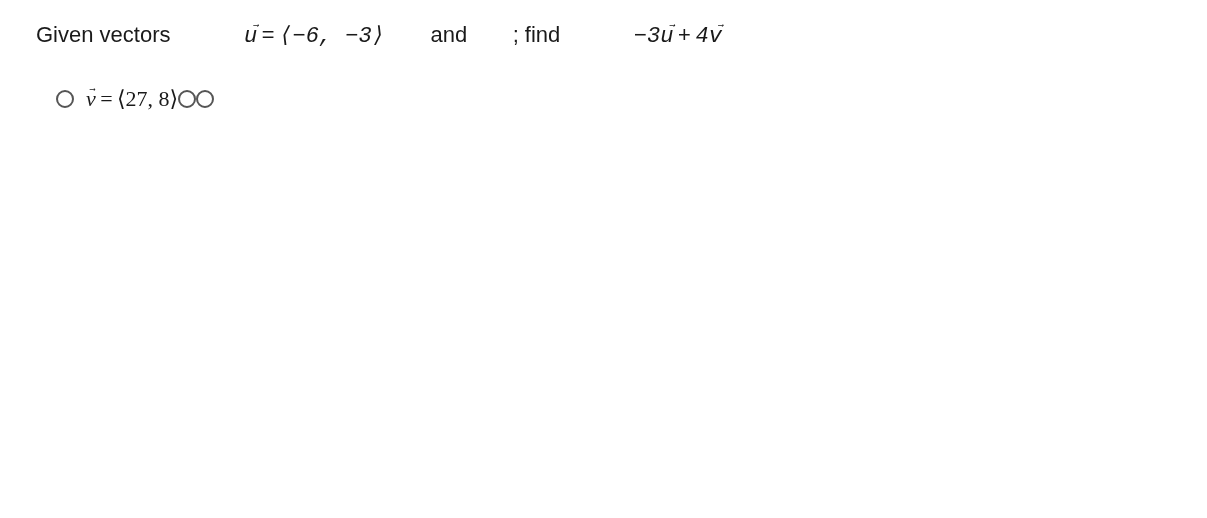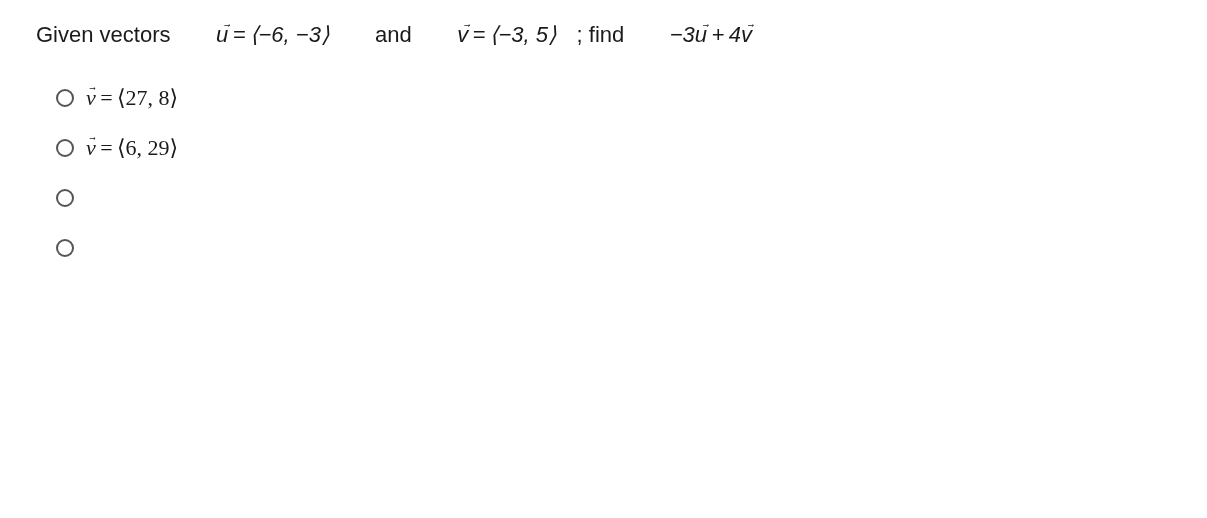--- a/index.html
+++ b/index.html
@@ -30,27 +30,27 @@
       font-size: 22px;
     }
 
     .question-text {
       font-size: 22px;
       font-family: Arial, sans-serif;
     }
 
     .math-expr {
       font-style: italic;
-      font-family: Liberation Sans, sans-serif;
+      font-family: Liberation Mono, monospace;
+      margin-left: 28px;
     }
 
     .options-container {
       display: flex;
-      flex-direction: column;
-      gap: 6px;
+      flex-direction: row;
       margin-left: 20px;
     }
 
     .option-row {
       display: flex;
       align-items: center;
       gap: 12px;
       padding: 6px 0;
       font-size: 22px;
       min-height: 44px;
@@ -86,47 +86,38 @@
     <span class="question-text">Given vectors</span>
     &nbsp;
     
     <span class="math-expr">
       <i>u</i><sup class="arrow">⃗</sup> = ⟨−6,&nbsp;−3⟩
     </span>
     &nbsp;
     <span class="question-text">and</span>
     &nbsp;
     
-    <span class="math-expr">
-      <i>v</i><sup class="arrow">⃗</sup> = ⟨−3,&nbsp;5⟩
-    </span>
     <span class="question-text">; find</span>
     &nbsp;
     
     <span class="math-expr">
       −3<i>u</i><sup class="arrow">⃗</sup> + 4<i>v</i><sup class="arrow">⃗</sup>
     </span>
   </div>
 
   <div class="options-container">
 
     <div class="option-row">
       <div class="radio-circle"></div>
       <span class="option-math">
         <i>v</i><sup class="arrow">⃗</sup> = ⟨27,&nbsp;8⟩
       </span>
     </div>
 
 
-    <div class="option-row">
-      <div class="radio-circle"></div>
-      <span class="option-math">
-        <i>v</i><sup class="arrow">⃗</sup> = ⟨6,&nbsp;29⟩
-      </span>
-    </div>
 
     <div class="option-row">
       <div class="radio-circle"></div>
     </div>
 
     <div class="option-row">
       <div class="radio-circle"></div>
     </div>
 
   </div>

